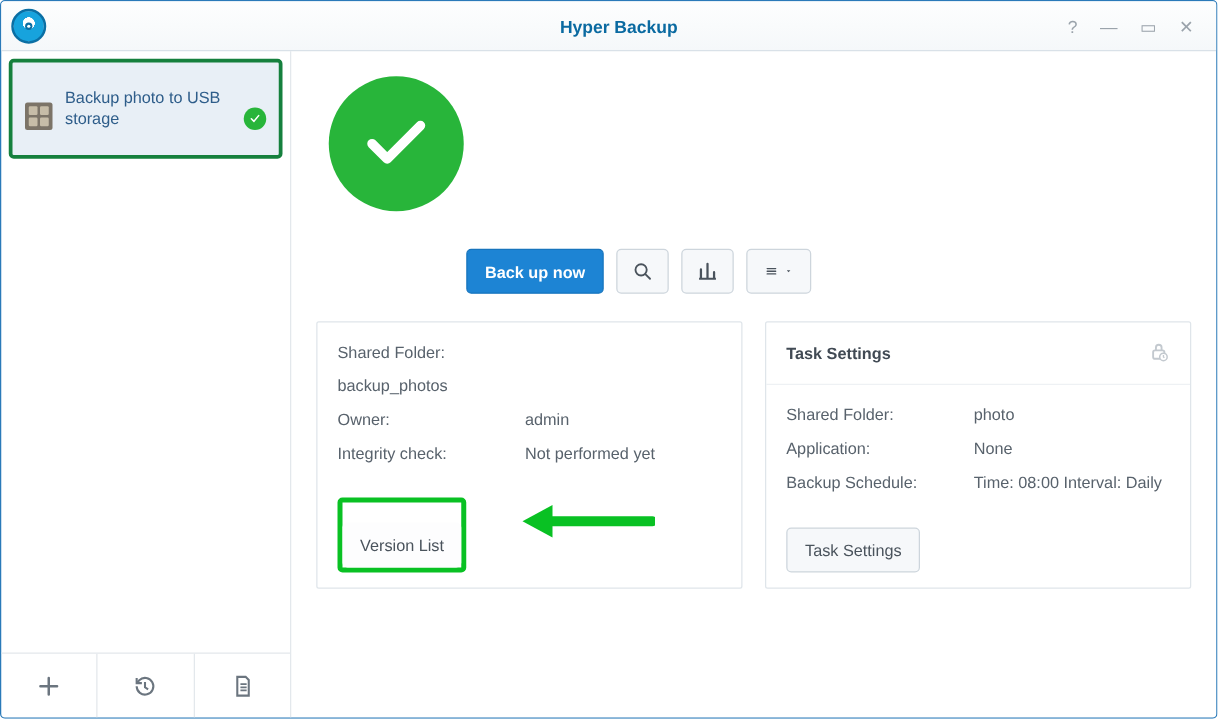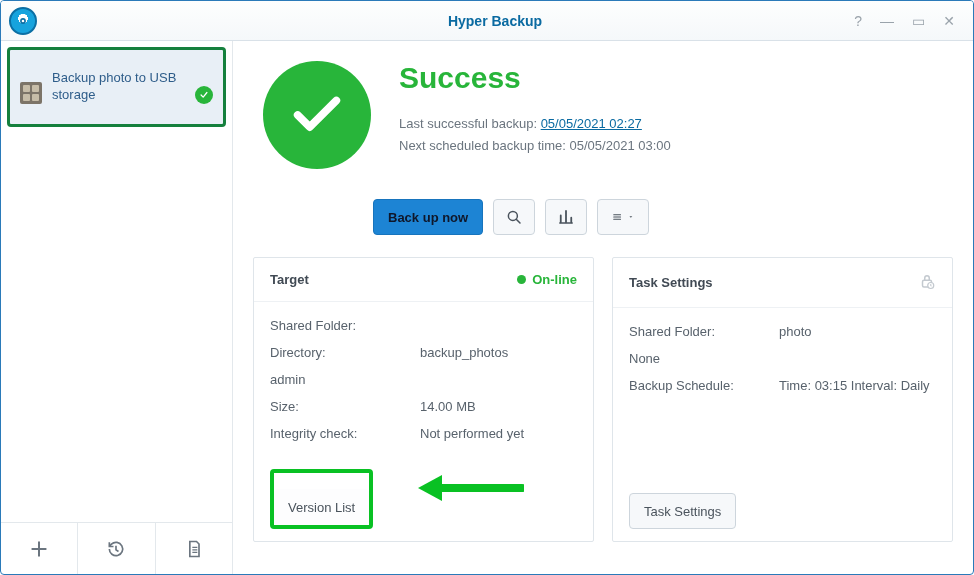--- a/index.html
+++ b/index.html
@@ -27,21 +27,21 @@
   .content { flex:1; overflow:auto; padding:10px 20px 20px 20px; }
   .hero { display:flex; gap:28px; padding:10px 10px 24px 10px; }
   .hero-icon { width:108px; height:108px; border-radius:50%; background:#28b53a; display:flex; align-items:center; justify-content:center; flex-shrink:0; }
   .hero-icon svg { width:58px; height:58px; }
   .hero-text h1 { color:#28b53a; font-size:30px; font-weight:600; margin-bottom:18px; }
   .hero-text p { color:#6b757f; line-height:1.7; }
   .hero-text a { color:#0a6aa1; text-decoration:underline; }
   .action-row { display:flex; gap:10px; margin:6px 0 22px 120px; align-items:center; }
   .btn { height:36px; border:1px solid #cdd5dc; border-radius:4px; background:#f6f8fa; display:inline-flex; align-items:center; justify-content:center; padding:0 14px; cursor:pointer; color:#4a535c; font-size:13px; }
   .btn svg { width:18px; height:18px; }
-  .btn-primary { background:#1d84d4; border-color:#1774bd; color:#0f172a; font-weight:600; }
+  .btn-primary { background:#1d84d4; border-color:#1774bd; color:#ffffff; font-weight:600; }
   .btn-icon { width:42px; padding:0; }
   .btn-drop { width:52px; gap:6px; }
   .panels { display:flex; gap:18px; }
   .panel { border:1px solid #dfe5ea; border-radius:2px; background:#fff; flex:1; display:flex; flex-direction:column; }
   .panel-head { padding:14px 16px; border-bottom:1px solid #eef1f4; display:flex; align-items:center; font-weight:700; color:#414a54; }
   .panel-head .spacer { flex:1; }
   .online-dot { width:9px; height:9px; border-radius:50%; background:#28b53a; margin-right:6px; }
   .online-txt { color:#28b53a; font-weight:600; }
   .panel-head .lock { color:#c3c9cf; }
   .panel-body { padding:10px 16px; flex:1; }
@@ -114,29 +114,20 @@
       </div>
     </div>
 
     <div class="content">
       <div class="hero">
         <div class="hero-icon">
           <svg viewBox="0 0 24 24">
               <path d="M4 12l5 5L20 6" stroke="#fff" stroke-width="3.2" fill="none" stroke-linecap="round" stroke-linejoin="round"></path>
             </svg>
         </div>
-        <div class="hero-text">
-          <h1>Success</h1>
-          <p>
-            <span>Last successful backup: </span><a href="#">05/05/2021 02:27</a>
-          </p>
-          <p>
-            <span>Next scheduled backup time: </span><span>05/05/2021 03:00</span>
-          </p>
-        </div>
       </div>
 
       <div class="action-row">
         <div class="btn btn-primary">Back up now</div>
         <div class="btn btn-icon">
           <svg viewBox="0 0 24 24">
               <circle cx="10.5" cy="10.5" r="6" fill="none" stroke="currentColor" stroke-width="2"></circle>
               <path d="M15 15l5 5" stroke="currentColor" stroke-width="2" stroke-linecap="round"></path>
             </svg>
         </div>
@@ -152,40 +143,30 @@
             </svg>
           <svg viewBox="0 0 24 24" style="width:10px;height:10px">
               <path d="M6 9l6 6 6-6" fill="currentColor"></path>
             </svg>
         </div>
       </div>
 
       <div class="panels">
 
         <div class="panel">
-          <div class="panel-head">
-            <span>Target</span>
-            <span class="spacer"></span>
-            <span class="online-dot"></span>
-            <span class="online-txt">On-line</span>
-          </div>
           <div class="panel-body">
             <div class="kv">
                 <span class="k">Shared Folder:</span>
               </div>
             <div class="kv">
-                <span class="k">Directory:</span>
                 <span class="v">backup_photos</span>
               </div>
             <div class="kv">
+                <span class="k">Owner:</span>
                 <span class="v">admin</span>
-              </div>
-            <div class="kv">
-                <span class="k">Size:</span>
-                <span class="v">14.00 MB</span>
               </div>
             <div class="kv">
                 <span class="k">Integrity check:</span>
                 <span class="v">Not performed yet</span>
               </div>
           </div>
           <div class="panel-foot">
             <span class="version-btn">
               <span class="btn">Version List</span>
             </span>
@@ -210,25 +191,26 @@
                   <path d="M17 16v2l1 1" stroke="currentColor" stroke-width="1.4" fill="none"></path>
                 </svg>
             </span>
           </div>
           <div class="panel-body">
             <div class="kv">
                 <span class="k">Shared Folder:</span>
                 <span class="v">photo</span>
               </div>
             <div class="kv">
+                <span class="k">Application:</span>
                 <span class="v">None</span>
               </div>
             <div class="kv">
                 <span class="k">Backup Schedule:</span>
-                <span class="v">Time: 03:15 Interval: Daily</span>
+                <span class="v">Time: 08:00 Interval: Daily</span>
               </div>
           </div>
           <div class="panel-foot">
             <span class="btn">Task Settings</span>
           </div>
         </div>
 
       </div>
     </div>
   </div>

